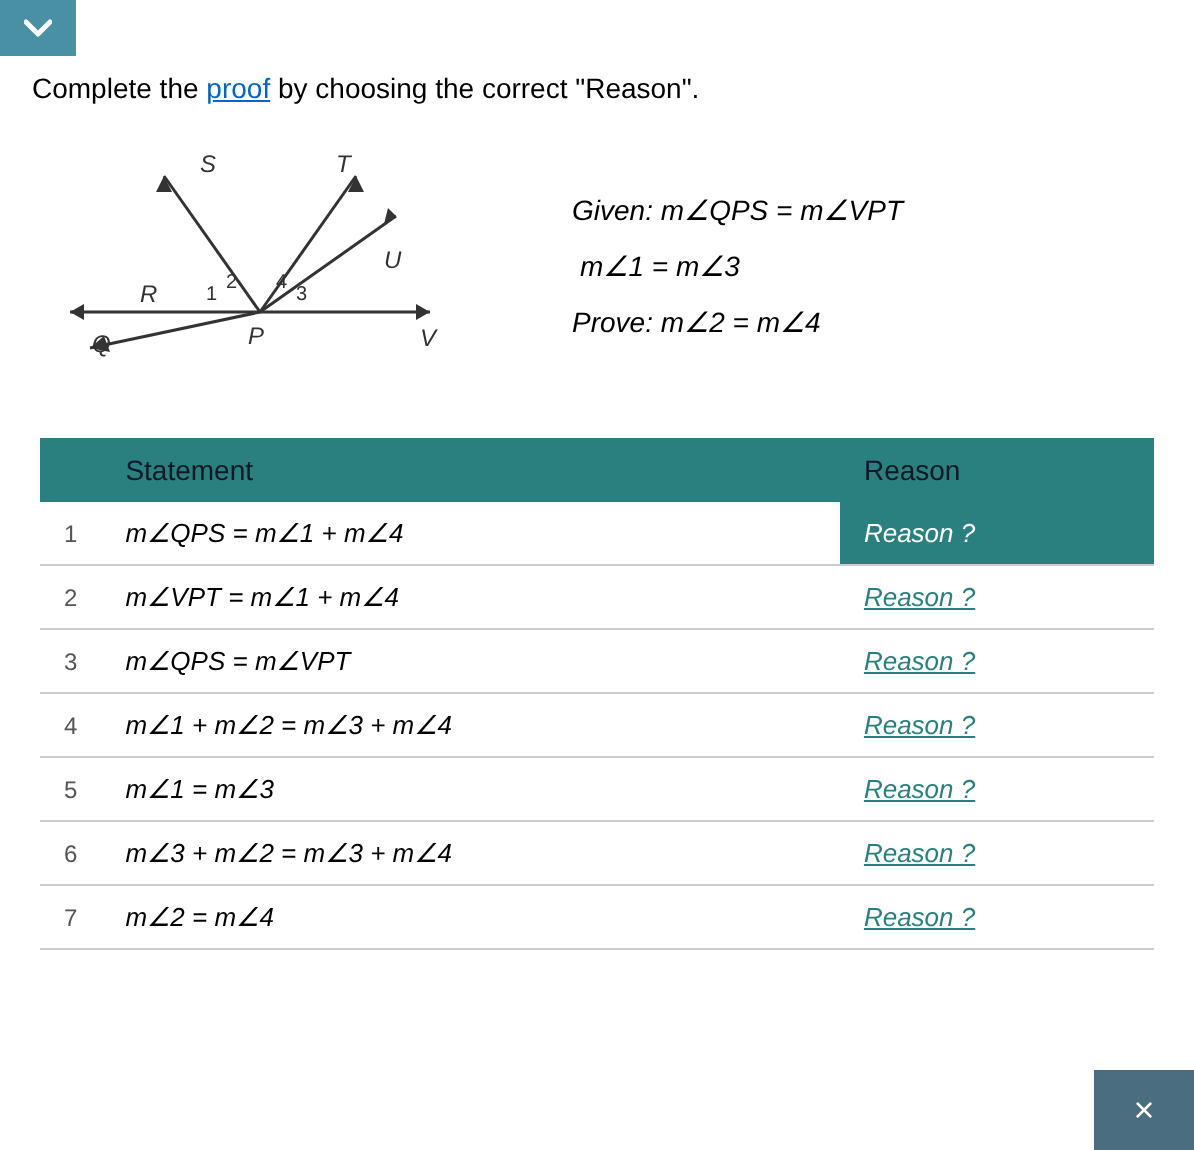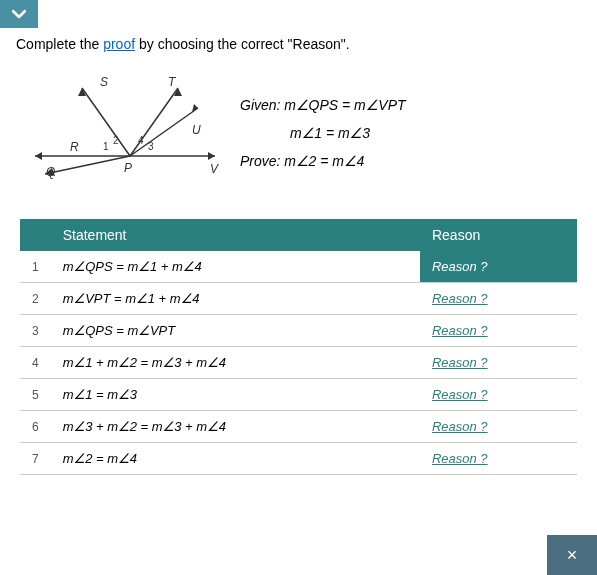--- a/index.html
+++ b/index.html
@@ -46,36 +46,37 @@
       flex: 0 0 200px;
     }
     .given-prove {
       flex: 1;
       font-size: 14px;
       line-height: 2;
     }
     .given-prove .label {
       font-style: italic;
       font-weight: normal;
+      margin-left: 46px;
     }
     .math {
       font-style: italic;
     }
 
     
     .proof-table-container {
       margin: 10px 20px 0 20px;
     }
     table {
       width: 100%;
       border-collapse: collapse;
     }
     thead tr {
       background: #2a7f7f;
-      color: #ffffff;
+      color: #0f172a;
     }
     thead th {
       padding: 8px 12px;
       text-align: left;
       font-weight: normal;
       font-size: 14px;
     }
     tbody tr {
       border-bottom: 1px solid #ccc;
     }

